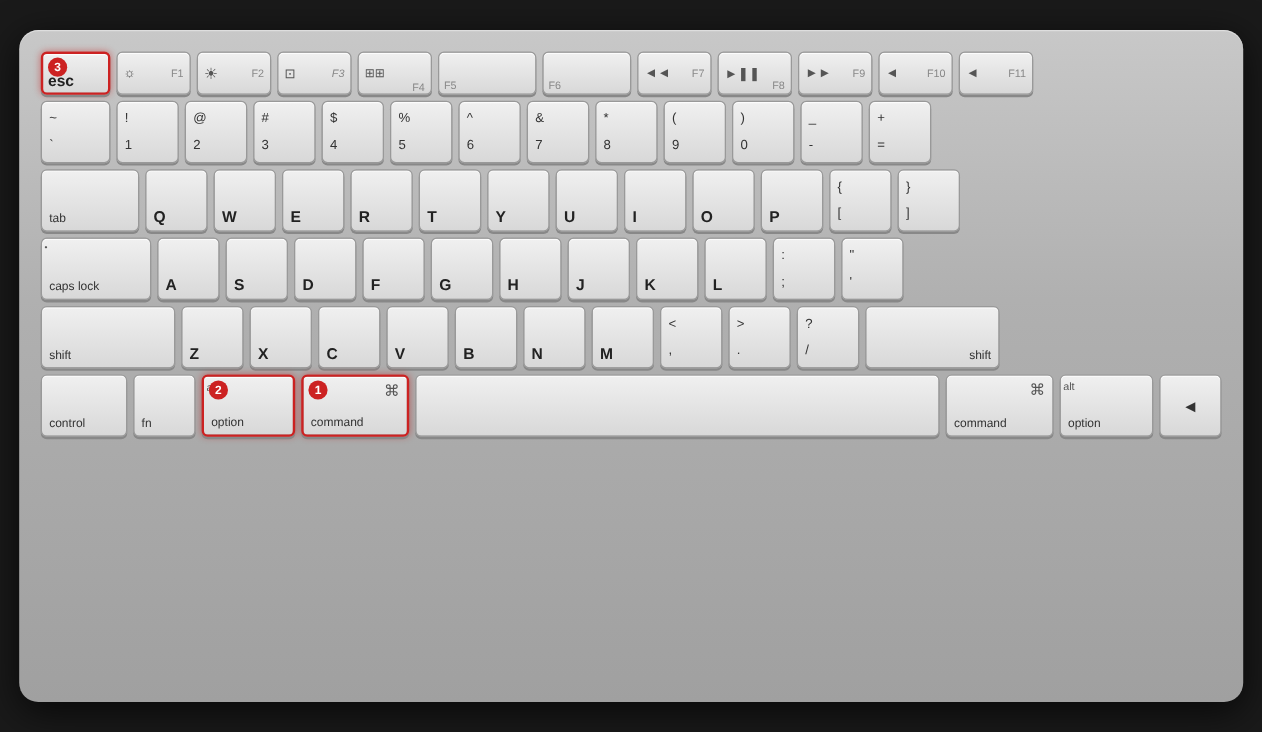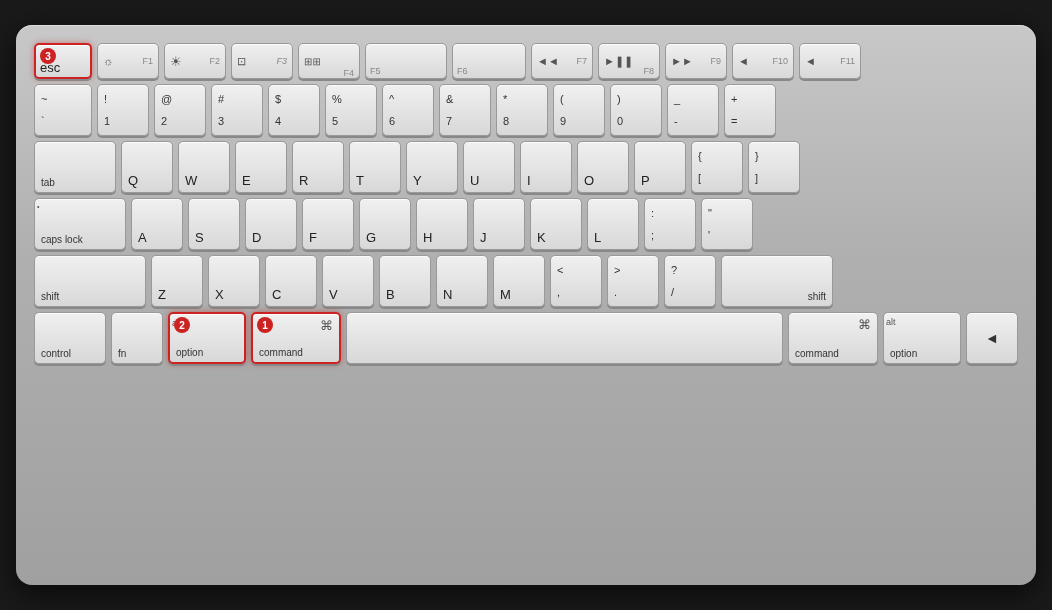--- a/index.html
+++ b/index.html
@@ -68,21 +68,21 @@
     }
 
     .key .bottom-label {
       font-size: 10px;
       color: #333;
       line-height: 1;
     }
 
     .key .main-label {
       font-size: 13px;
-      font-weight: 400;
+      font-weight: 700;
       color: #222;
     }
 
     
     .row1 .key { height: 36px; }
 
     
     .key-esc { width: 58px; }
     .key-tab { width: 82px; }
     .key-space { flex: 1; }

